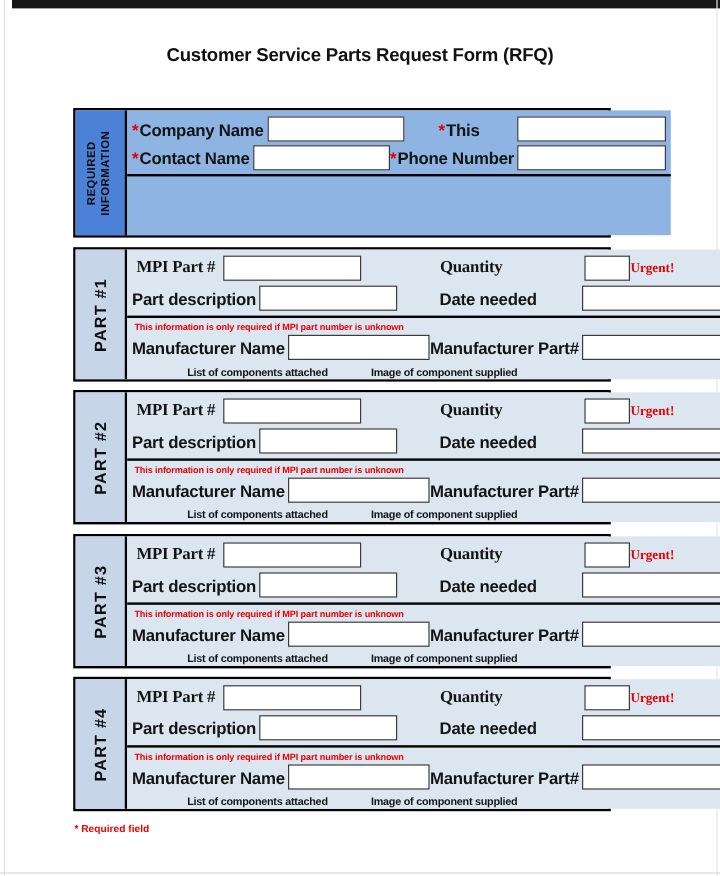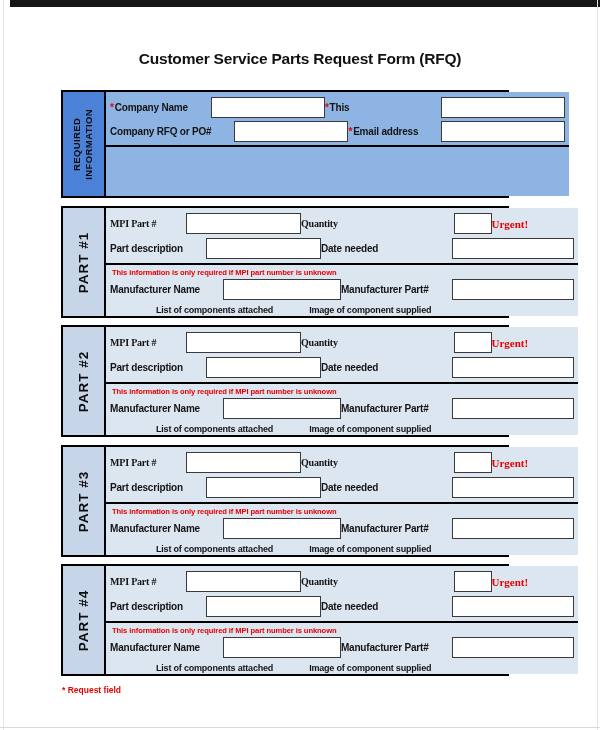--- a/index.html
+++ b/index.html
@@ -7,40 +7,40 @@
   body { font-family:"Liberation Sans","DejaVu Sans",sans-serif; }
   #page {
     position:relative; width:600px; height:730px; background:#ffffff;
     overflow:hidden;
   }
   .top-bar { position:absolute; left:10px; top:0; width:590px; height:7px; background:#161616; }
   .edge-left  { position:absolute; left:3px; top:0; bottom:0; width:1px; background:#e4e4e4; }
   .edge-right { position:absolute; right:2px; top:0; bottom:0; width:1px; background:#e4e4e4; }
   .edge-bottom{ position:absolute; left:0; right:0; bottom:2px; height:1px; background:#d9d9d9; }
 
-  .title { position:absolute; top:50px; left:0; width:100%; text-align:center;
+  .title { position:absolute; top:38px; left:0; width:100%; text-align:center;
            font-size:15.5px; font-weight:bold; color:#111; letter-spacing:-0.2px; }
 
   .section { position:absolute; left:61px; width:448px; border:2px solid #000;
              display:flex; background:#fff; }
   .sidebar { width:43px; flex:0 0 43px; border-right:2px solid #000;
              display:flex; align-items:center; justify-content:center; overflow:hidden; }
   .req-sidebar  { background:#4b82d8; }
   .part-sidebar { background:#c7d5e8; }
   .rot { transform:rotate(-90deg); white-space:nowrap; font-weight:bold; color:#0d0d0d; }
   .rot-req  { font-size:9.5px; line-height:1.3; text-align:center; letter-spacing:0.4px; }
   .rot-part { font-size:13.5px; letter-spacing:1px; }
 
   .main { flex:1; position:relative; }
   .req-main  { background:#8db4e2; padding:5px 4px 0 4px; }
   .part-main { background:#dce6f1; padding:5px 4px 0 4px; }
 
   .frow { display:flex; align-items:center; }
-  .lbl { font-weight:bold; font-size:10px; color:#141414; text-align:left;
-         padding-right:23px; white-space:nowrap; letter-spacing:-0.2px; }
+  .lbl { font-weight:bold; font-size:14px; color:#141414; text-align:center;
+         padding-right:3px; white-space:nowrap; letter-spacing:-0.2px; }
   .req { color:#e80000; font-weight:bold; padding-right:1px; }
   input.box { height:21px; border:1.5px solid #3a3a3a; background:#fff; border-radius:0;
               font-size:10px; padding:0 3px; font-family:inherit; }
 
   
   #required-section { top:90px; height:108px; }
   .r-row { margin-bottom:3px; height:21px; }
   .r-lblL { flex:0 0 80px; }
   .r-inpL { width:114px; }
   .r-lblR { flex:1; }
@@ -96,23 +96,23 @@
       </div>
     </div>
     <div class="main req-main">
       <div class="frow r-row">
         <span class="lbl r-lblL"><span class="req">*</span><span>Company Name</span></span>
         <input class="box r-inpL" type="text" style="">
         <span class="lbl r-lblR"><span class="req">*</span><span>This</span></span>
         <input class="box r-inpR" type="text" style="">
       </div>
       <div class="frow r-row">
-        <span class="lbl r-lblL"><span>Company RFQ or PO#</span></span>
+        <span class="lbl r-lblL"><span class="req">*</span><span>Contact Name</span></span>
         <input class="box r-inpL" type="text" style="">
-        <span class="lbl r-lblR"><span class="req">*</span><span>Email address</span></span>
+        <span class="lbl r-lblR"><span class="req">*</span><span>Phone Number</span></span>
         <input class="box r-inpR" type="text" style="">
       </div>
       <div class="divider"></div>
     </div>
   </div>
 
   <div class="section part-section" id="part-1">
     <div class="sidebar part-sidebar">
       <div class="rot rot-part">PART #1</div>
     </div>
@@ -237,14 +237,14 @@
         <span class="lbl manu-lblR">Manufacturer Part#</span>
         <input class="box d-inp" type="text" style="">
       </div>
       <div class="bottom-row">
         <span class="bottom-lbl b1">List of components attached</span>
         <span class="bottom-lbl b2">Image of component supplied</span>
       </div>
     </div>
   </div>
 
-  <div class="footer-note">* Request field</div>
+  <div class="footer-note">* Required field</div>
 </div>
 
 </body></html>

